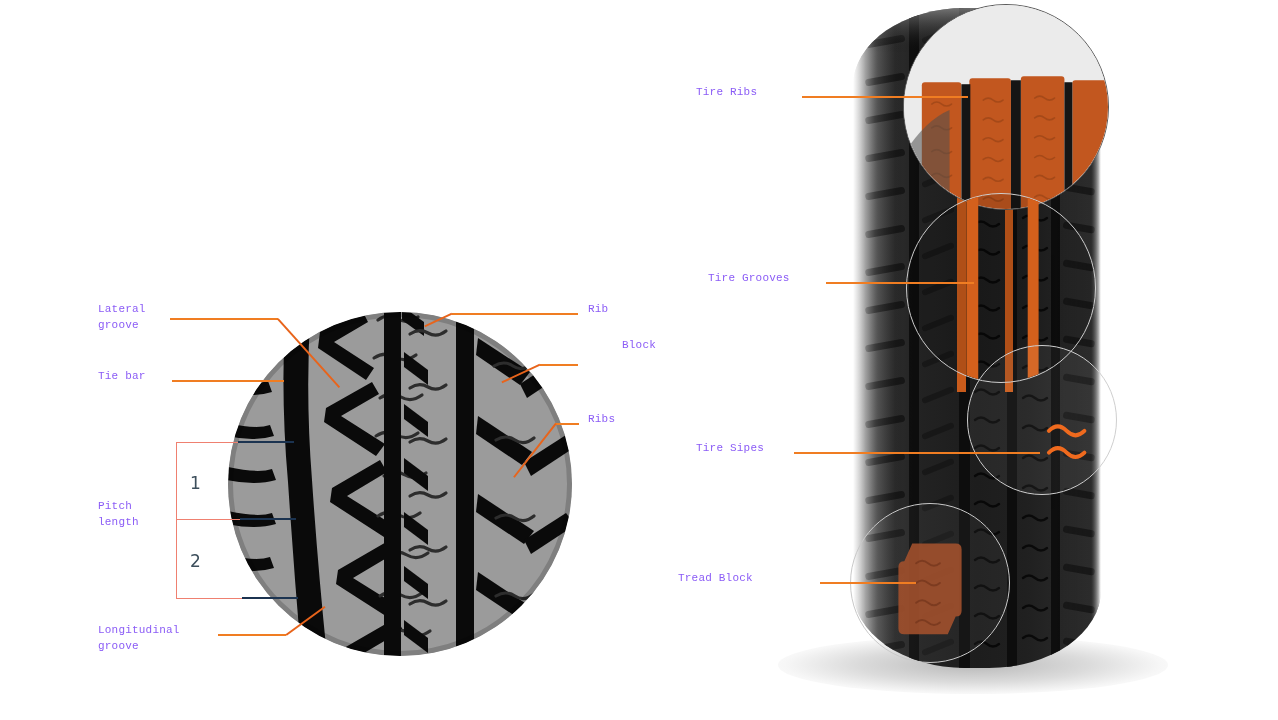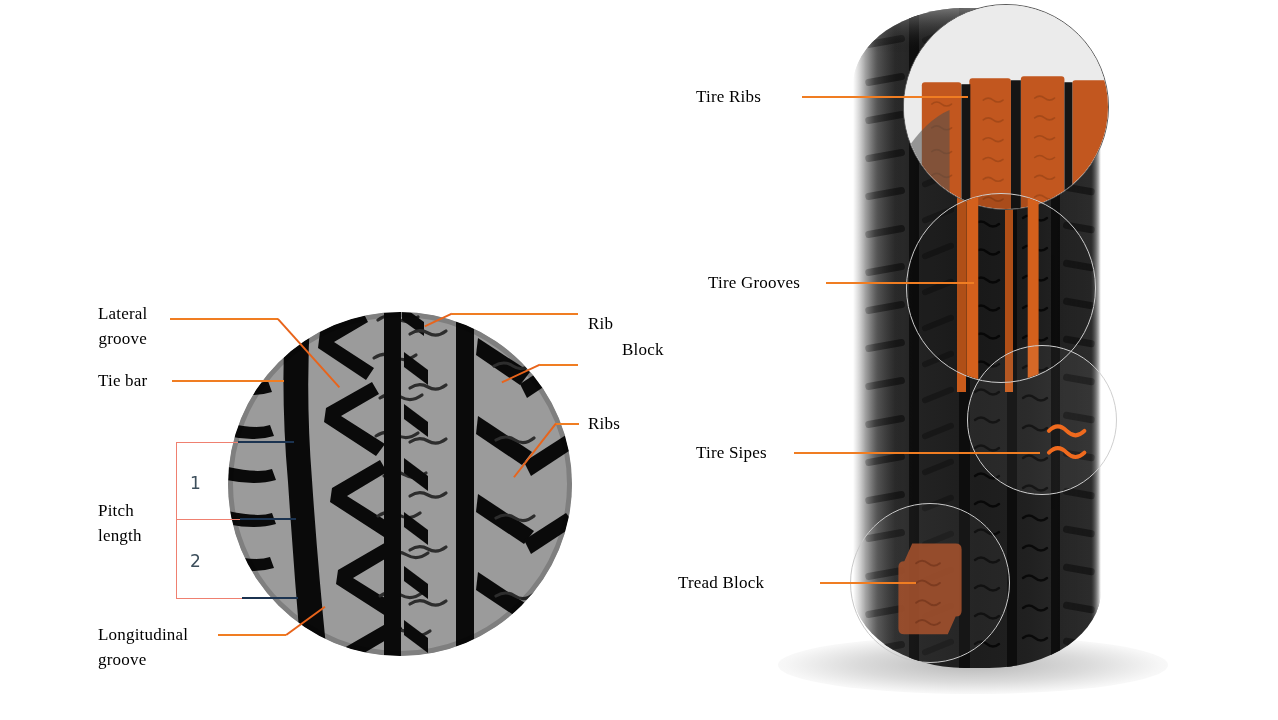--- a/index.html
+++ b/index.html
@@ -12,26 +12,26 @@
   }
   #stage {
     position: relative;
     width: 1278px; height: 720px;
     background: #ffffff;
   }
 
   
   .lbl {
     position: absolute;
-    color: #000000;
-    font-size: 17px;
+    color: #8b5cf6;
+    font-size: 11px;
     line-height: 1.45;
     letter-spacing: .2px;
     white-space: pre-line;
-    font-family: Liberation Serif, serif;
+    font-family: Liberation Mono, monospace;
   }
 
   
   .leader {
     position: absolute;
     background: #f07d22;
     height: 1.6px;
   }
   .leader-d {
     position: absolute;
@@ -232,29 +232,29 @@
             <path d="M268,128 q10,-6 19,0 t19,-2"></path>
             <path d="M268,206 q10,-6 19,0 t19,-2"></path>
             <path d="M268,284 q10,-6 19,0 t19,-2"></path>
           </g>
 
           <circle cx="172" cy="172" r="170" fill="none" stroke="rgba(0,0,0,.18)" stroke-width="6"></circle>
         </g>
       </svg>
     </div>
 
-    <div class="lbl" style="left:98px; top:302px;text-align:center;">Lateral
+    <div class="lbl" style="left:98px; top:302px;">Lateral
 groove</div>
     <div class="leader" style="left:170px; top:318px; width:108px;"></div>
     <div class="leader-d" style="left:278px; top:318px; width:92px; transform:rotate(48deg);"></div>
 
     <div class="lbl" style="left:98px; top:369px;">Tie bar</div>
     <div class="leader" style="left:172px; top:380px; width:112px;"></div>
 
-    <div class="lbl" style="left:588px; top:312px;">Rib</div>
+    <div class="lbl" style="left:588px; top:302px;">Rib</div>
     <div class="leader" style="left:452px; top:313px; width:126px;"></div>
     <div class="leader-d" style="left:452px; top:313px; width:30px; transform:rotate(155deg);"></div>
 
     <div class="lbl" style="left:588px; top:338px;margin-left:34px;">Block</div>
     <div class="leader" style="left:540px; top:364px; width:38px;"></div>
     <div class="leader-d" style="left:540px; top:364px; width:42px; transform:rotate(155deg);"></div>
 
     <div class="lbl" style="left:588px; top:412px;">Ribs</div>
     <div class="leader" style="left:555px; top:423px; width:24px;"></div>
     <div class="leader-d" style="left:556px; top:423px; width:68px; transform:rotate(128deg);"></div>

